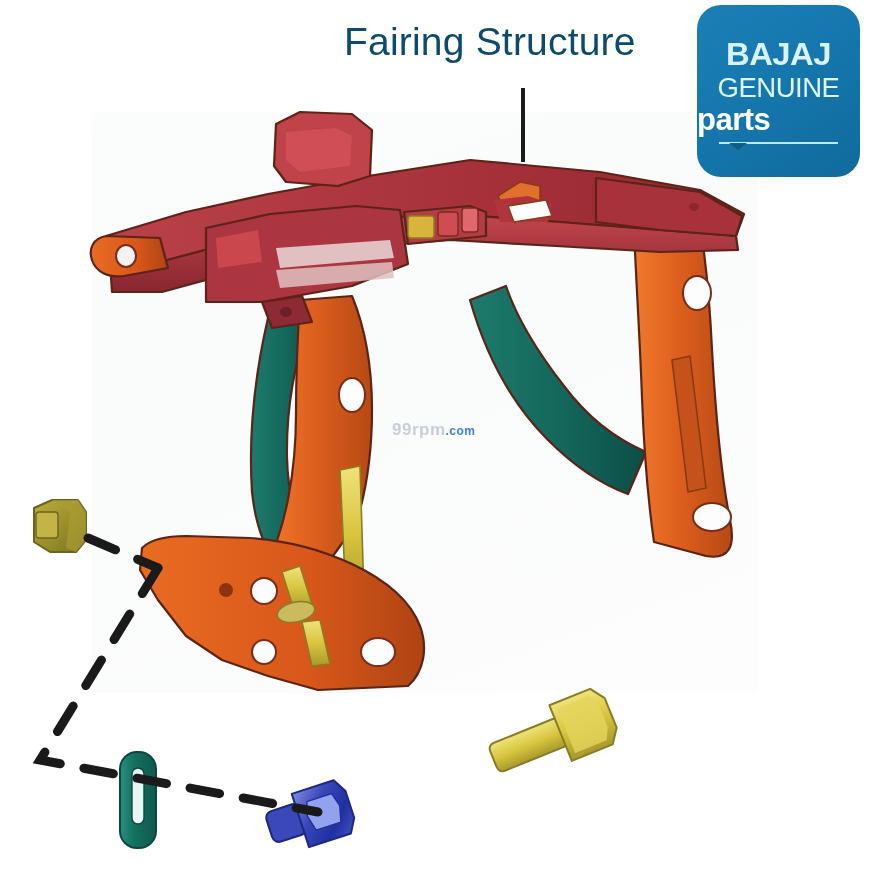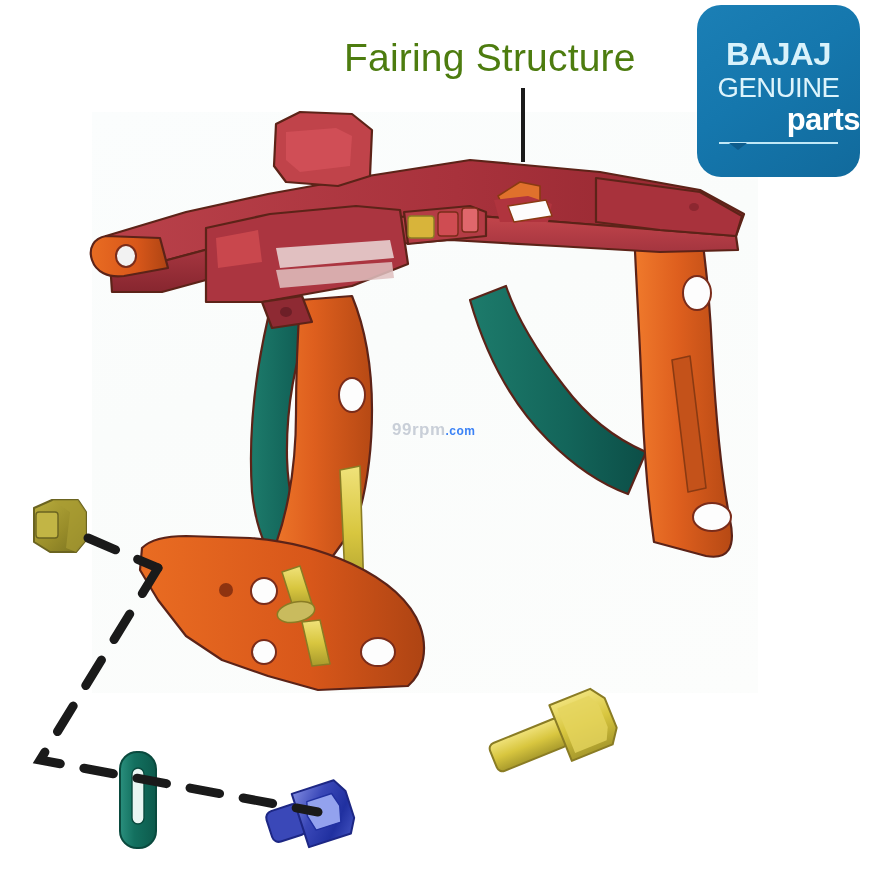--- a/index.html
+++ b/index.html
@@ -12,23 +12,23 @@
   #stage{position:absolute;left:0;top:0;width:870px;height:870px;}
 
   
   .photo-panel{
     position:absolute;left:92px;top:112px;width:666px;height:581px;
     background:linear-gradient(160deg,#fbfdfd 0%,#fafcfb 40%,#fcfdfc 100%);
   }
 
   
   .title{
-    position:absolute;left:344px;top:36px;
+    position:absolute;left:344px;top:20px;
     font-size:39px;line-height:44px;
-    color:#4d7c0f;letter-spacing:0.2px;white-space:nowrap;
+    color:#0c4a6e;letter-spacing:0.2px;white-space:nowrap;
   }
   .leader{
     position:absolute;left:521px;top:88px;width:4px;height:74px;
     background:#1a1a1a;
   }
 
   
   .logo{
     position:absolute;left:697px;top:5px;width:163px;height:172px;
     border-radius:24px;
@@ -41,21 +41,21 @@
     position:absolute;left:0;right:0;top:32px;text-align:center;
     font-size:31px;font-weight:bold;color:#d8f2fb;
     letter-spacing:-0.5px;transform:scaleX(1.06);
   }
   .logo-genuine{
     position:absolute;left:0;right:0;top:68px;text-align:center;
     font-size:27px;color:#ddf4fc;letter-spacing:-0.5px;
     transform:scaleX(1.02);
   }
   .logo-parts{
-    position:absolute;left:0;right:0;top:97px;text-align:right;
+    position:absolute;left:0;right:0;top:97px;text-align:left;
     font-size:31px;font-weight:bold;color:#ffffff;letter-spacing:-0.5px;
   }
   .logo-rule{
     position:absolute;left:22px;top:137px;width:119px;height:2px;
     background:#bfe8f7;
   }
   .logo-chev{
     position:absolute;left:32px;top:138px;width:0;height:0;
     border-left:9px solid transparent;border-right:9px solid transparent;
     border-top:7px solid #0d5c8c;

